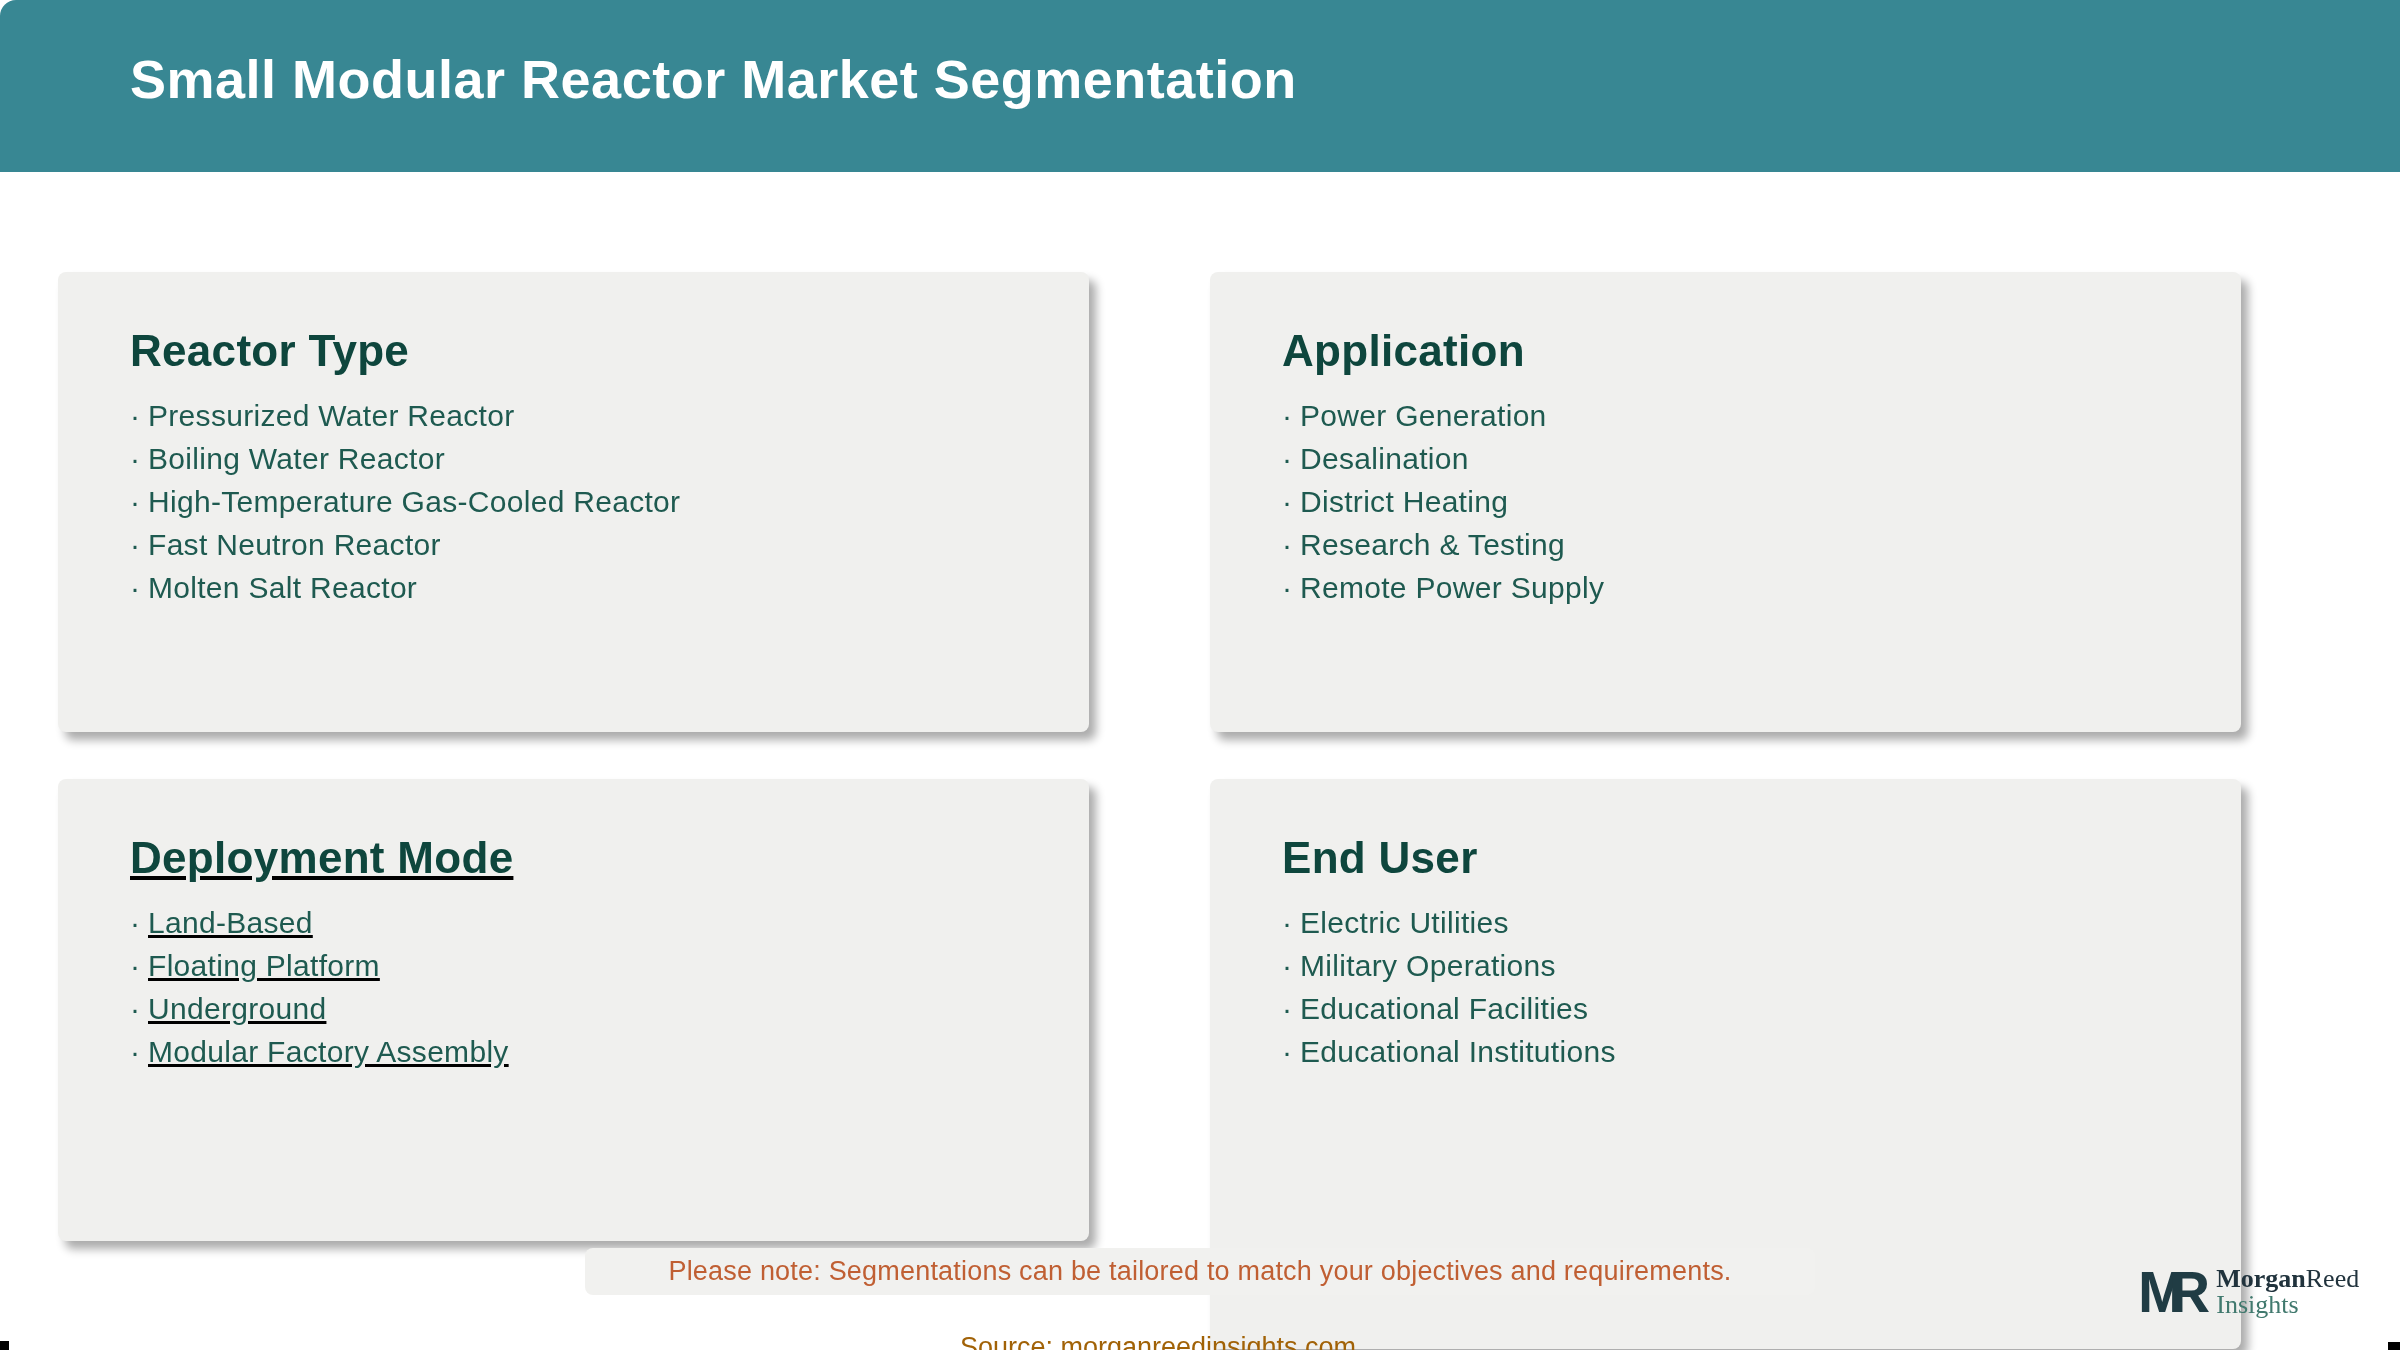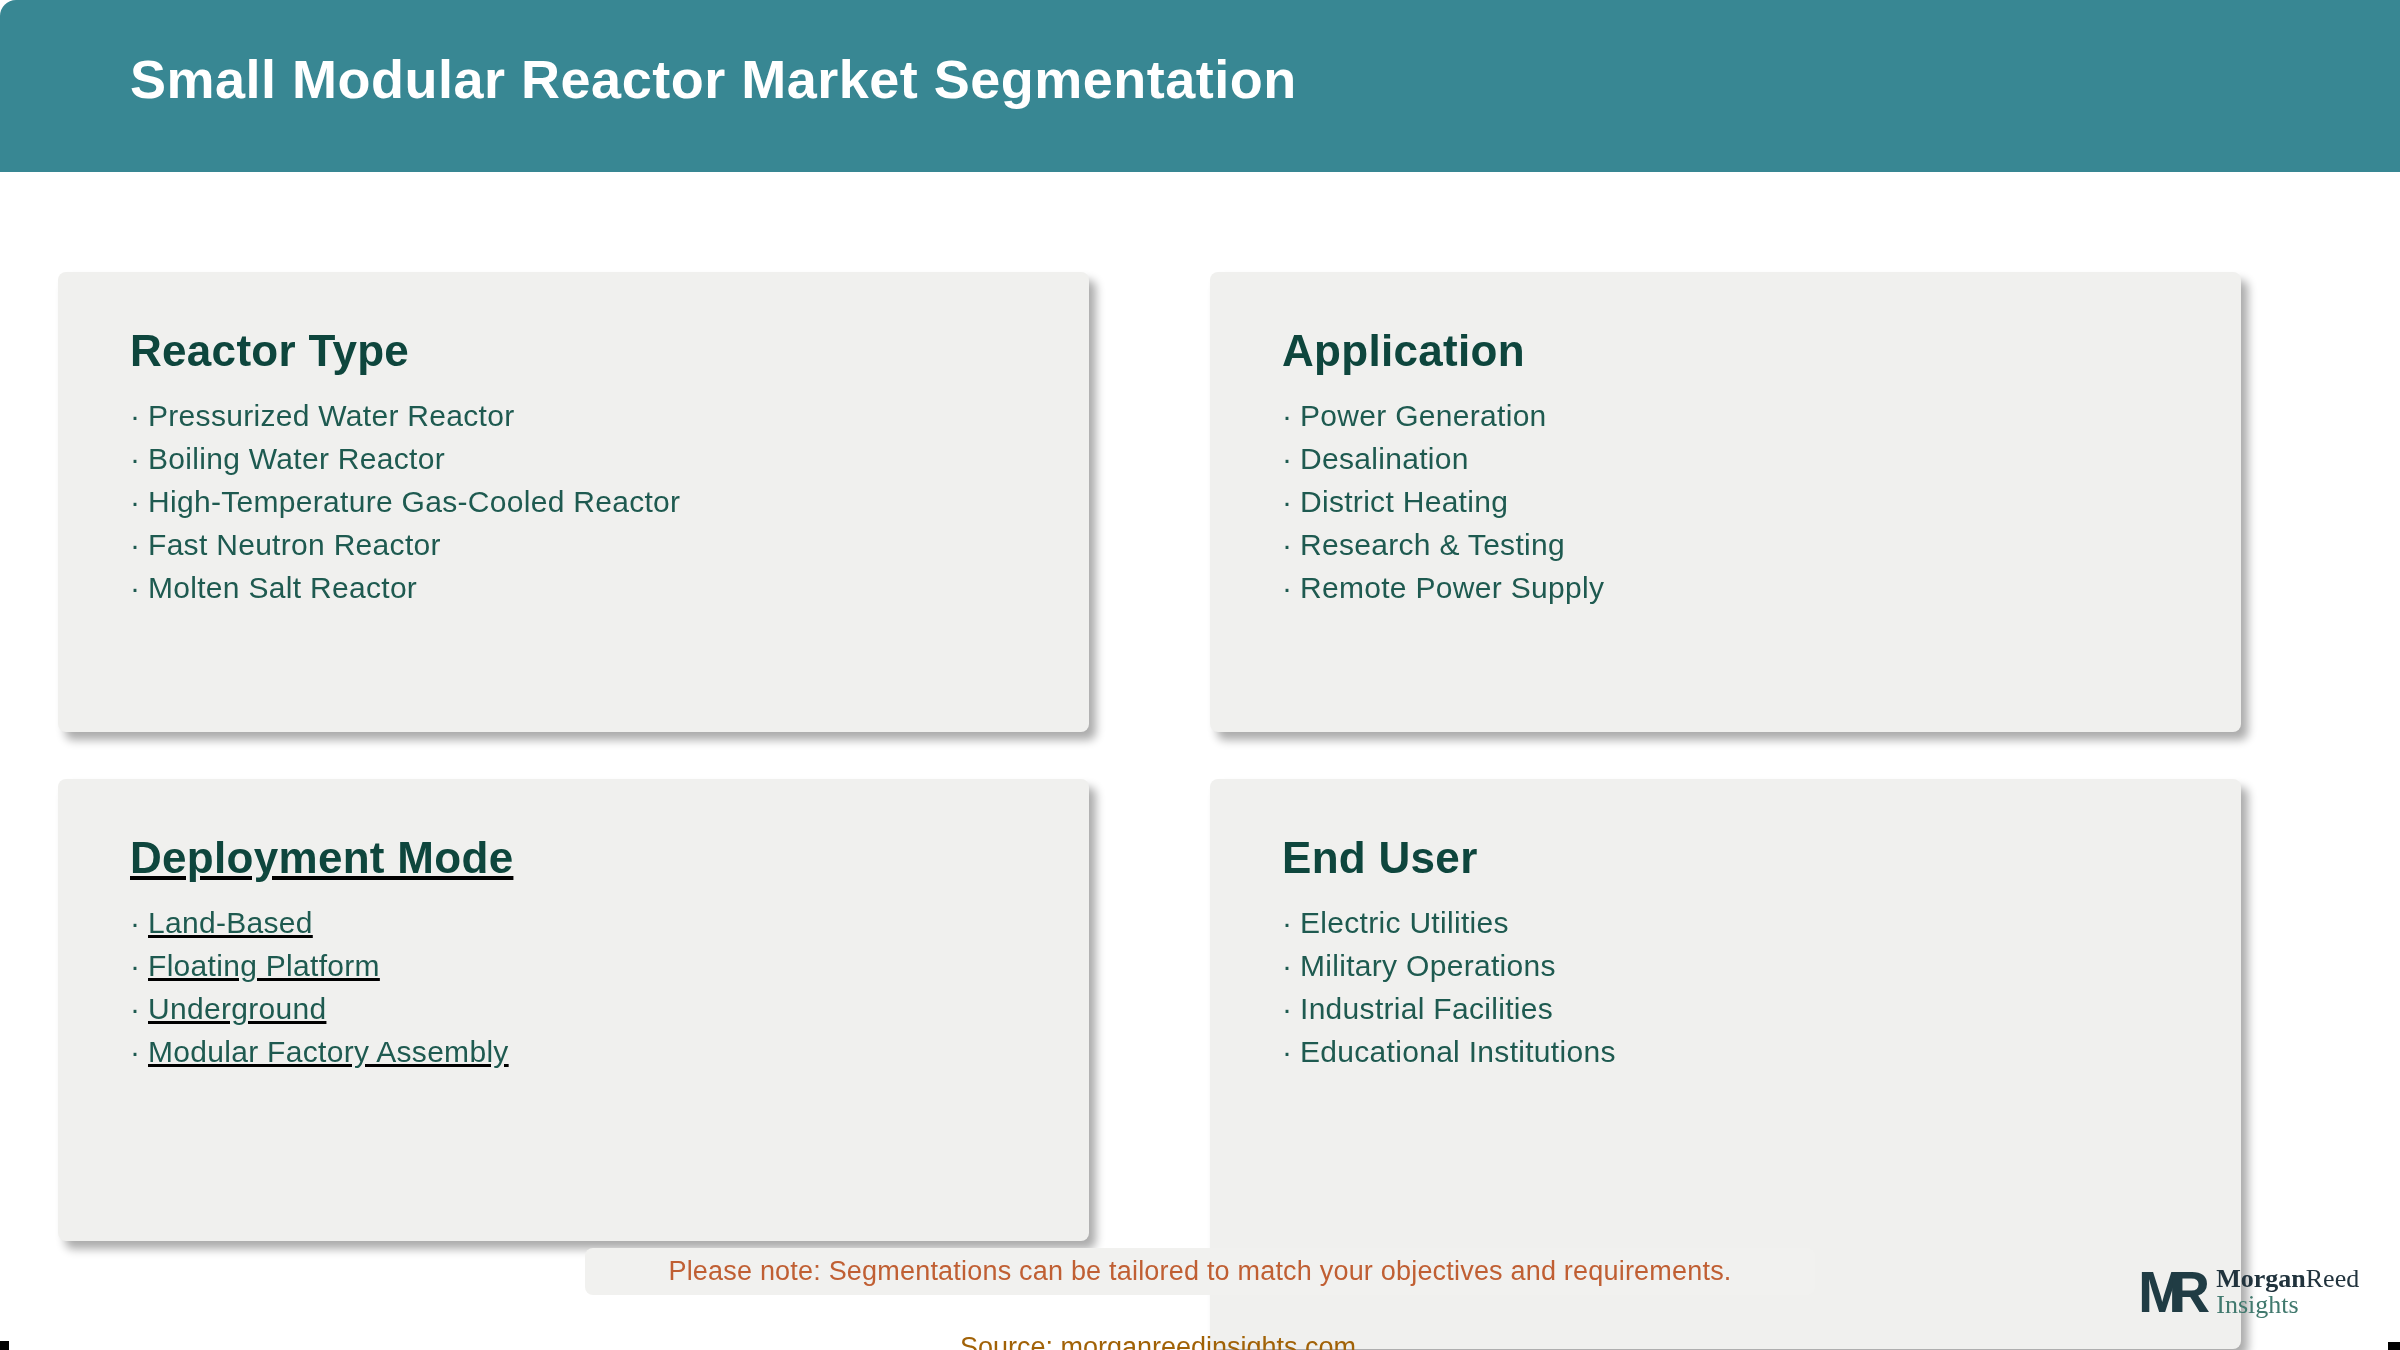--- a/index.html
+++ b/index.html
@@ -171,21 +171,21 @@
         <li class="card-item">Underground</li>
         <li class="card-item">Modular Factory Assembly</li>
       </ul>
   </div>
 
   <div class="card card-4">
     <h2 class="card-title">End User</h2>
     <ul class="card-list">
         <li class="card-item">Electric Utilities</li>
         <li class="card-item">Military Operations</li>
-        <li class="card-item">Industrial Facilities</li>
+        <li class="card-item">Educational Facilities</li>
         <li class="card-item">Educational Institutions</li>
       </ul>
   </div>
 
   <div class="note-bar">
     <span class="note-text">Please note: Segmentations can be tailored to match your objectives and requirements.</span>
   </div>
 
   <div class="source-text">Source: morganreedinsights.com</div>
 

